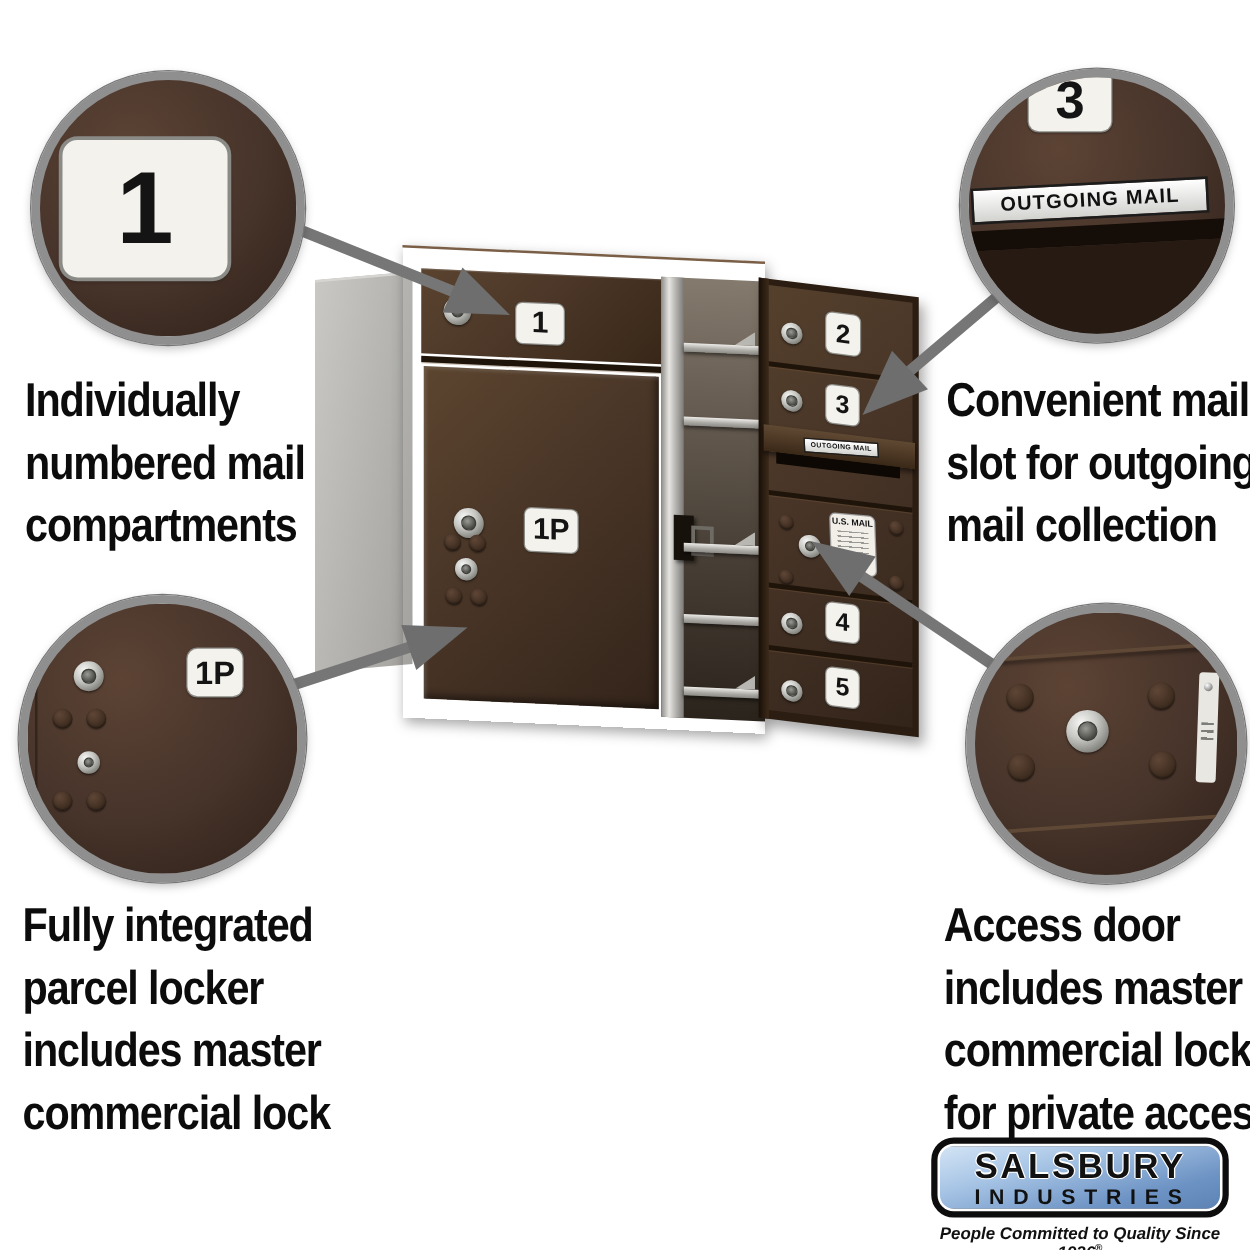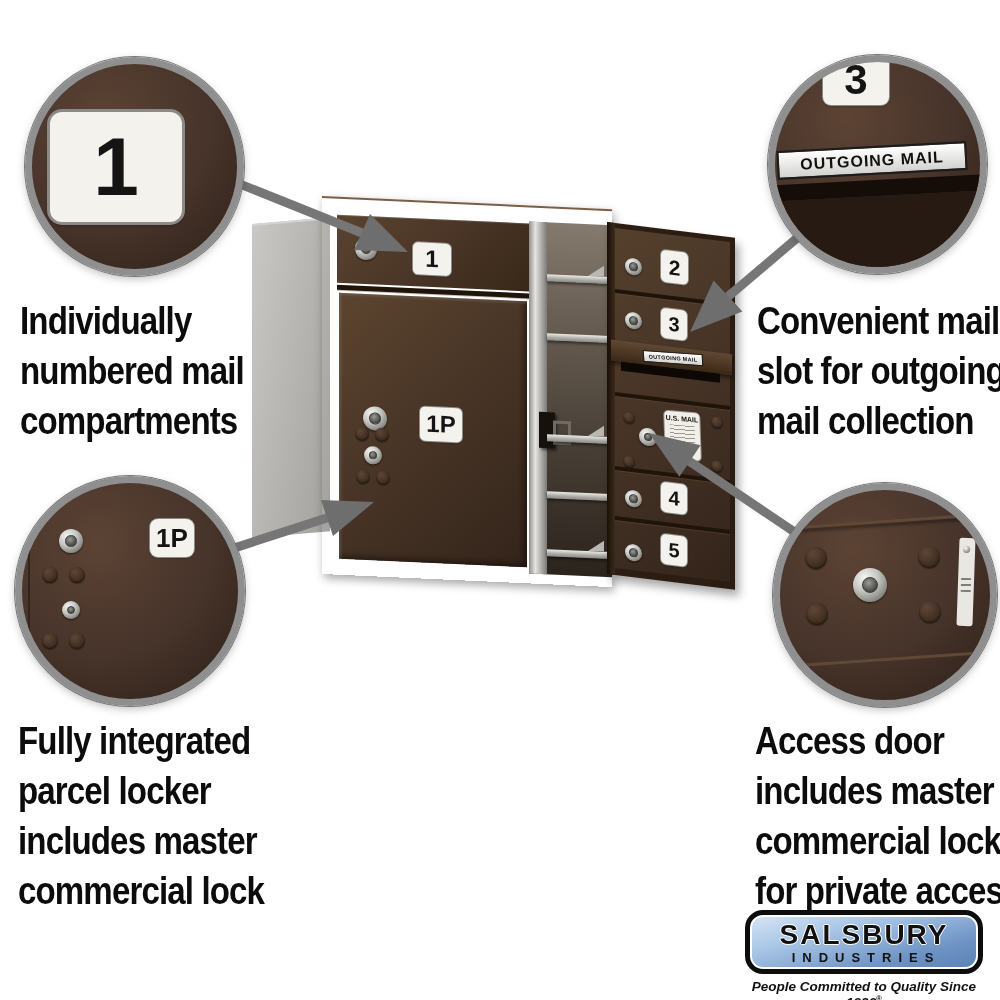--- a/index.html
+++ b/index.html
@@ -34,21 +34,21 @@
         line-height:50px;letter-spacing:-1px;transform:scaleX(.87);transform-origin:left top;
         white-space:nowrap;}
   
   #logo-box{position:absolute;left:745px;top:910px;width:238px;height:64px;border:3px solid #0d0d0d;
         border-radius:18px;background:#0d0d0d;padding:2px;box-sizing:border-box;}
   #logo-inner{width:100%;height:100%;border:2px solid #ffffff;border-radius:13px;box-sizing:border-box;
         background:linear-gradient(165deg,#d3e4f5 0%,#a9c6e6 32%,#6d93c4 75%,#5d83b4 100%);
         display:flex;flex-direction:column;align-items:center;justify-content:center;}
   #logo-name{font-size:28px;font-weight:bold;letter-spacing:2px;color:#111;line-height:1;
         text-shadow:1px 0 #fff,-1px 0 #fff,0 1px #fff,0 -1px #fff;}
-  #logo-division{font-size:13px;font-weight:bold;letter-spacing:7px;color:#111;margin-top:2px;
+  #logo-division{font-size:17px;font-weight:bold;letter-spacing:7px;color:#111;margin-top:2px;
         text-indent:4px;line-height:1;}
   #logo-tagline{position:absolute;left:738px;top:979px;width:252px;text-align:center;
         font-size:13.5px;font-weight:bold;font-style:italic;color:#111;}
   #logo-tagline sup{font-size:8px;font-style:normal;}
   .tiny-label{background:linear-gradient(#ffffff,#d2d2cf);border:1px solid #1c1c1c;color:#111;
         font-weight:bold;display:flex;align-items:center;justify-content:center;
         position:absolute;white-space:nowrap;overflow:hidden;}
 </style>
 </head>
 <body>

